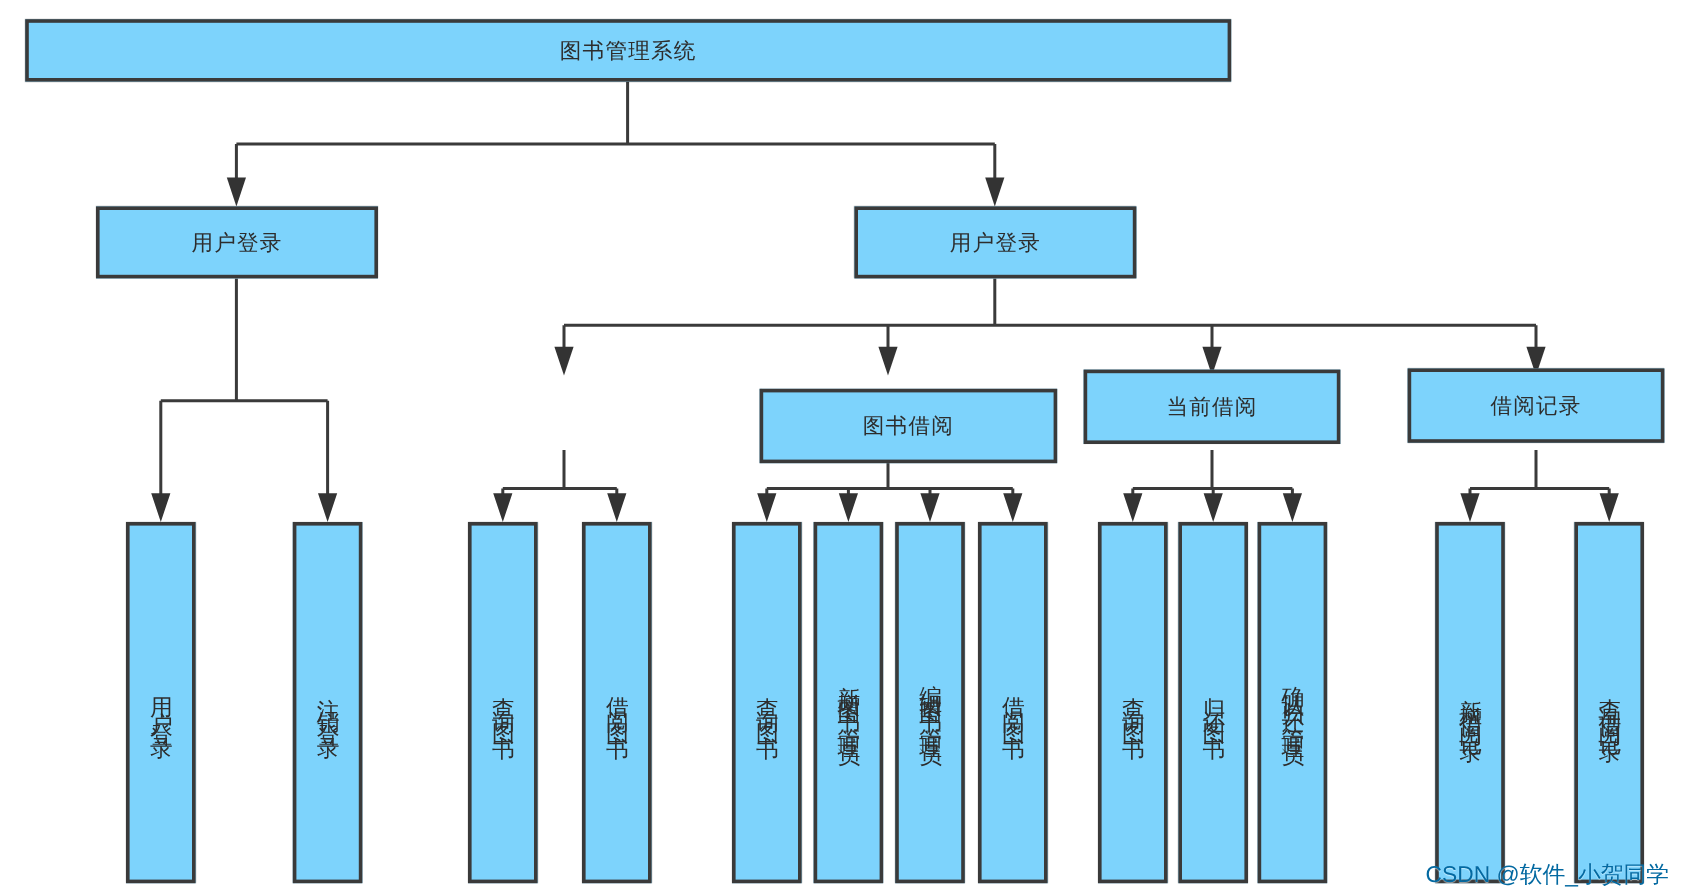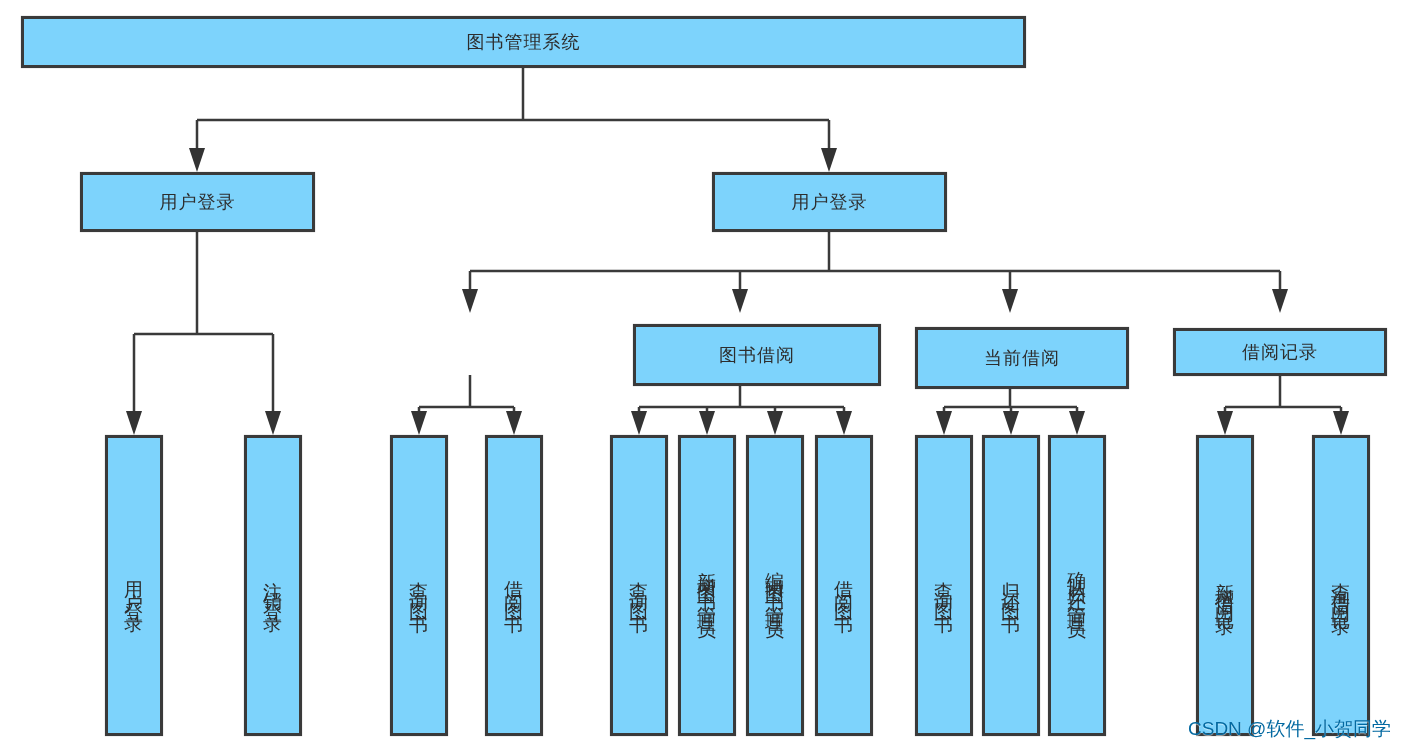--- a/index.html
+++ b/index.html
@@ -53,22 +53,22 @@
   .vbox.long { letter-spacing: 7px; font-size: 19px; }
 
   
   #b-root { left: 21px; top: 16px; width: 1005px; height: 52px; border-width: 3px; }
   
   #b-l2-0 { left: 80px;  top: 172px; width: 235px; height: 60px; }
   #b-l2-1 { left: 712px; top: 172px; width: 235px; height: 60px; }
   
   #b-l3-0 { left: 363px;  top: 313px; width: 214px; height: 62px; }
   #b-l3-1 { left: 633px;  top: 324px; width: 248px; height: 62px; }
-  #b-l3-2 { left: 903px;  top: 327px; width: 214px; height: 62px; margin-left: 12px; }
-  #b-l3-3 { left: 1173px; top: 328px; width: 214px; height: 48px; }
+  #b-l3-2 { left: 903px;  top: 308px; width: 214px; height: 62px; }
+  #b-l3-3 { left: 1173px; top: 307px; width: 214px; height: 62px; }
   
   #b-a0 { left: 105px; }
   #b-a1 { left: 244px; }
   #b-b0 { left: 390px; }
   #b-b1 { left: 485px; }
   #b-c0 { left: 610px; }
   #b-c1 { left: 678px; }
   #b-c2 { left: 746px; }
   #b-c3 { left: 815px; }
   #b-d0 { left: 915px; }

